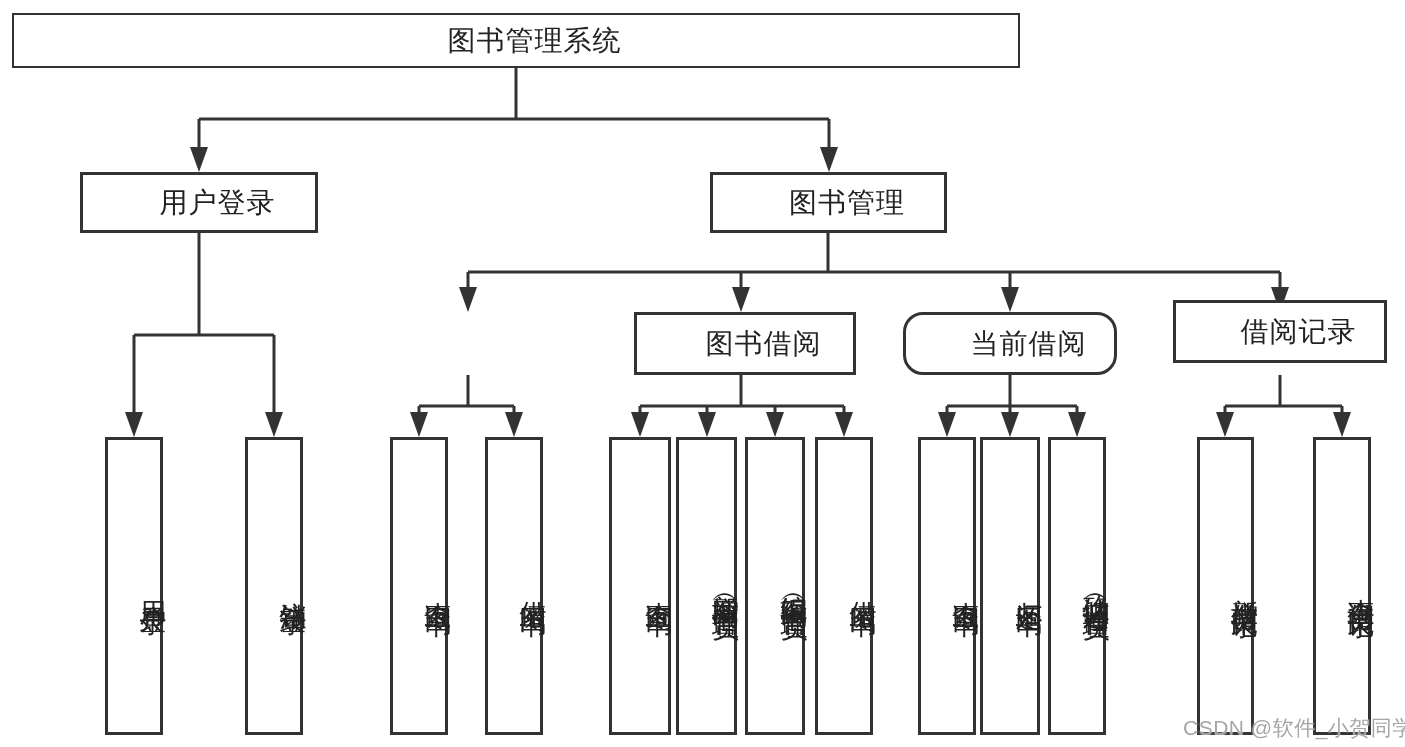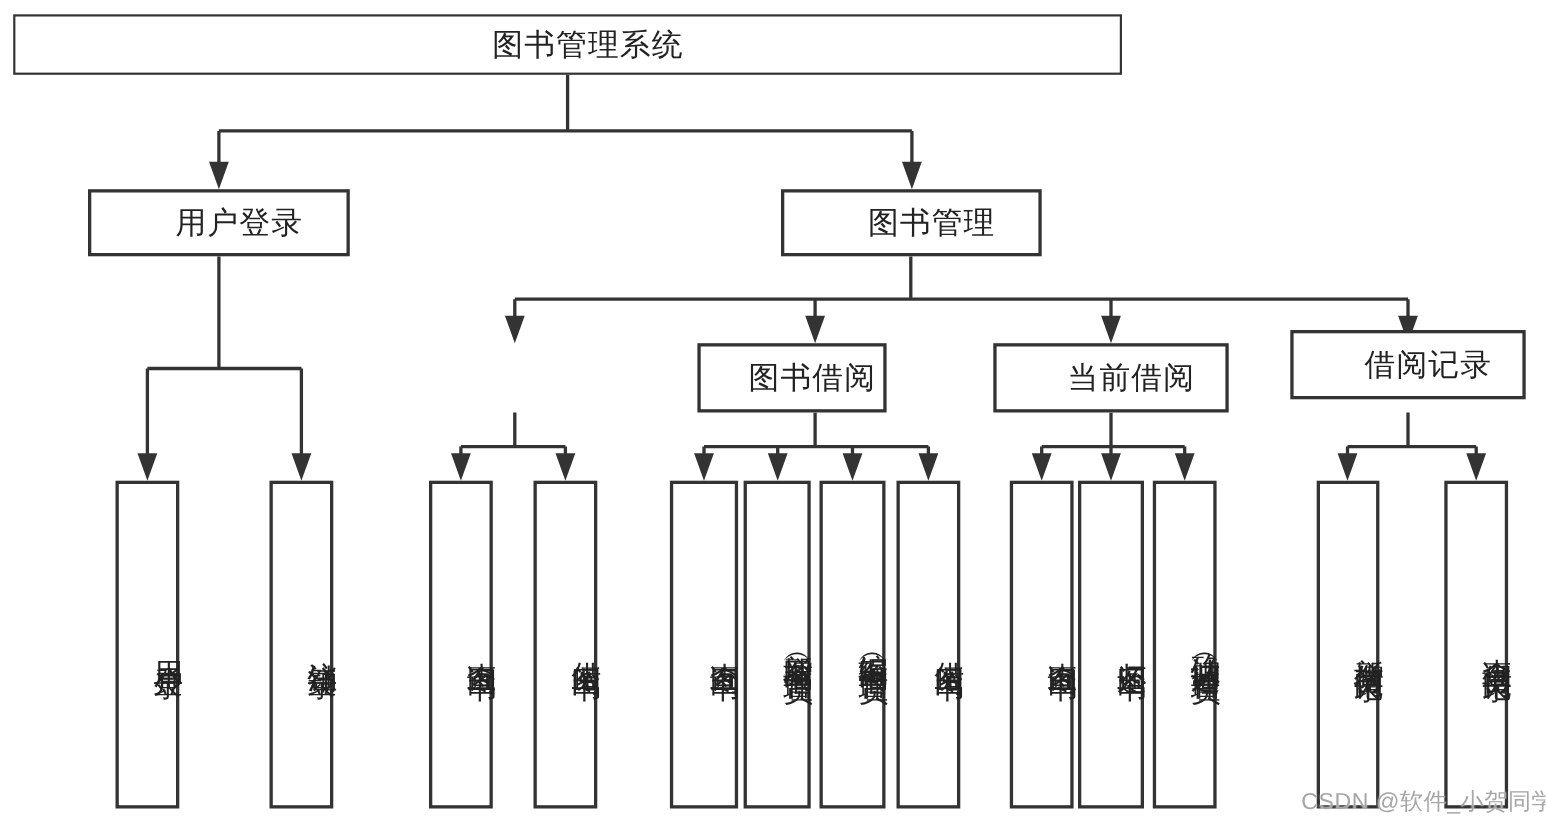--- a/index.html
+++ b/index.html
@@ -99,24 +99,24 @@
     <span class="h-label">图书管理系统</span>
   </div>
 
   <div class="box" style="left:80px; top:172px; width:238px; height:61px;">
     <span class="h-label">用户登录</span>
   </div>
   <div class="box" style="left:710px; top:172px; width:237px; height:61px;">
     <span class="h-label">图书管理</span>
   </div>
 
-  <div class="box" style="left:634px; top:312px; width:172px; height:63px;">
+  <div class="box" style="left:634px; top:312px; width:222px; height:63px;">
     <span class="h-label">图书借阅</span>
   </div>
-  <div class="box" style="left:903px; top:312px; width:214px; height:63px;">
+  <div class="box" style="left:903px; top:312px; width:214px; height:63px;border-radius:20px;">
     <span class="h-label">当前借阅</span>
   </div>
   <div class="box" style="left:1173px; top:300px; width:214px; height:63px;">
     <span class="h-label">借阅记录</span>
   </div>
 
   <div class="box v-box" style="left:105px; width:58px;">
     <span class="v-label">用户登录</span>
   </div>
   <div class="box v-box" style="left:245px; width:58px;">

